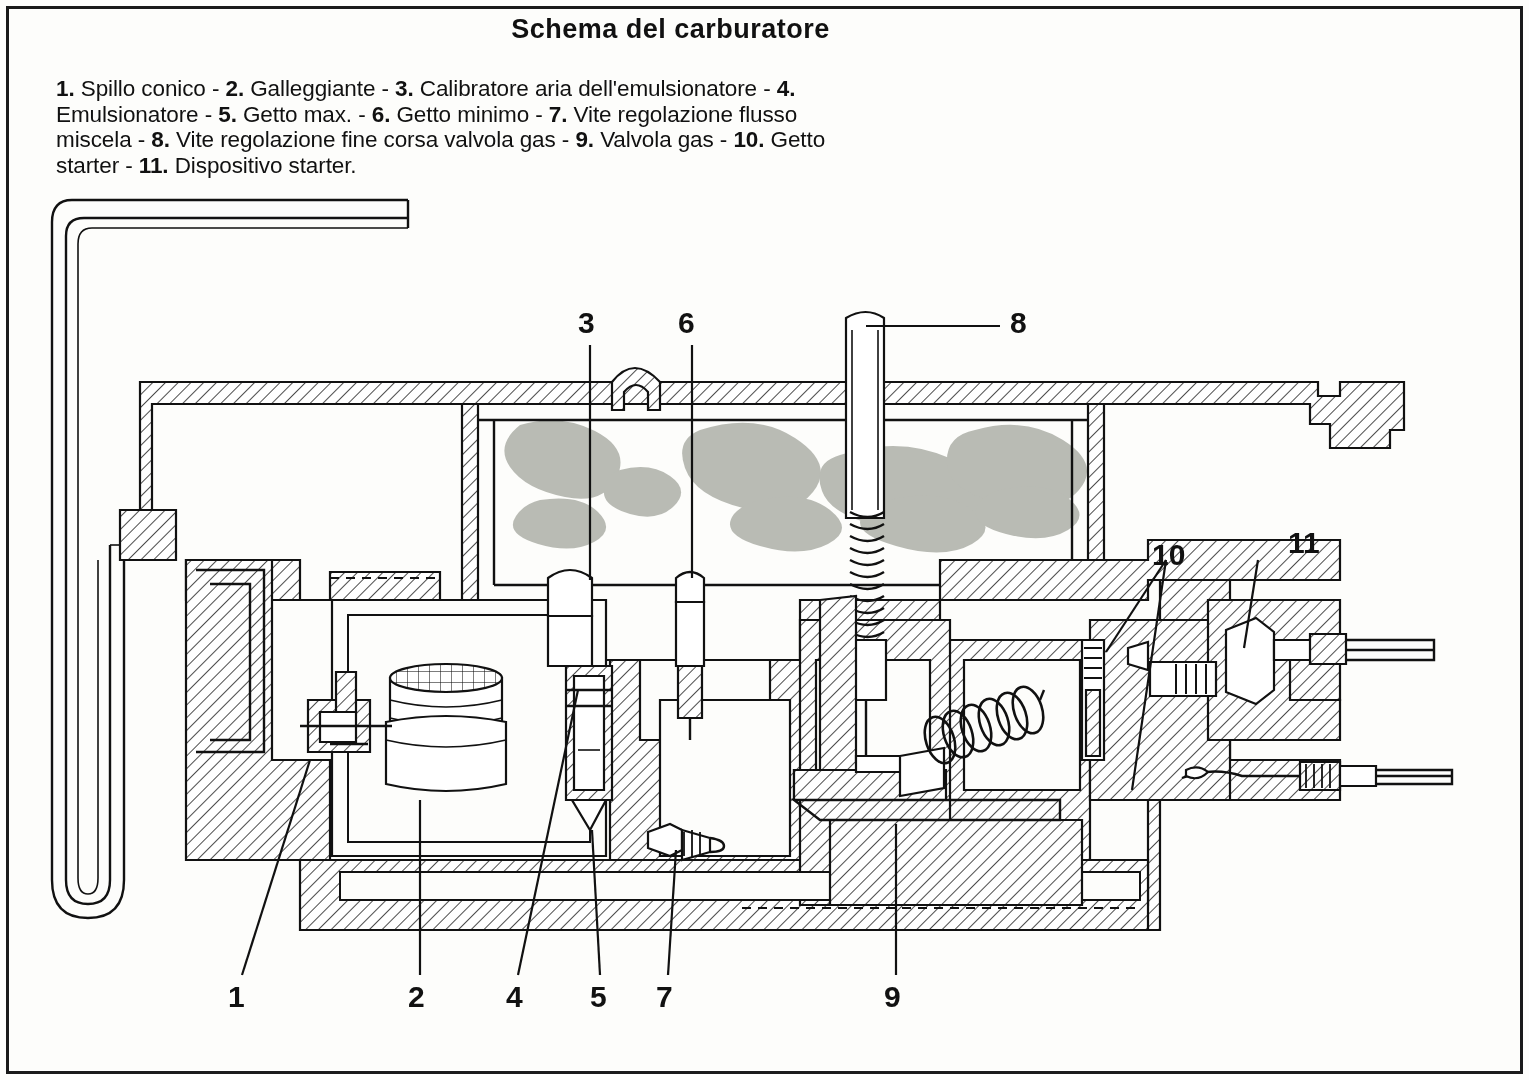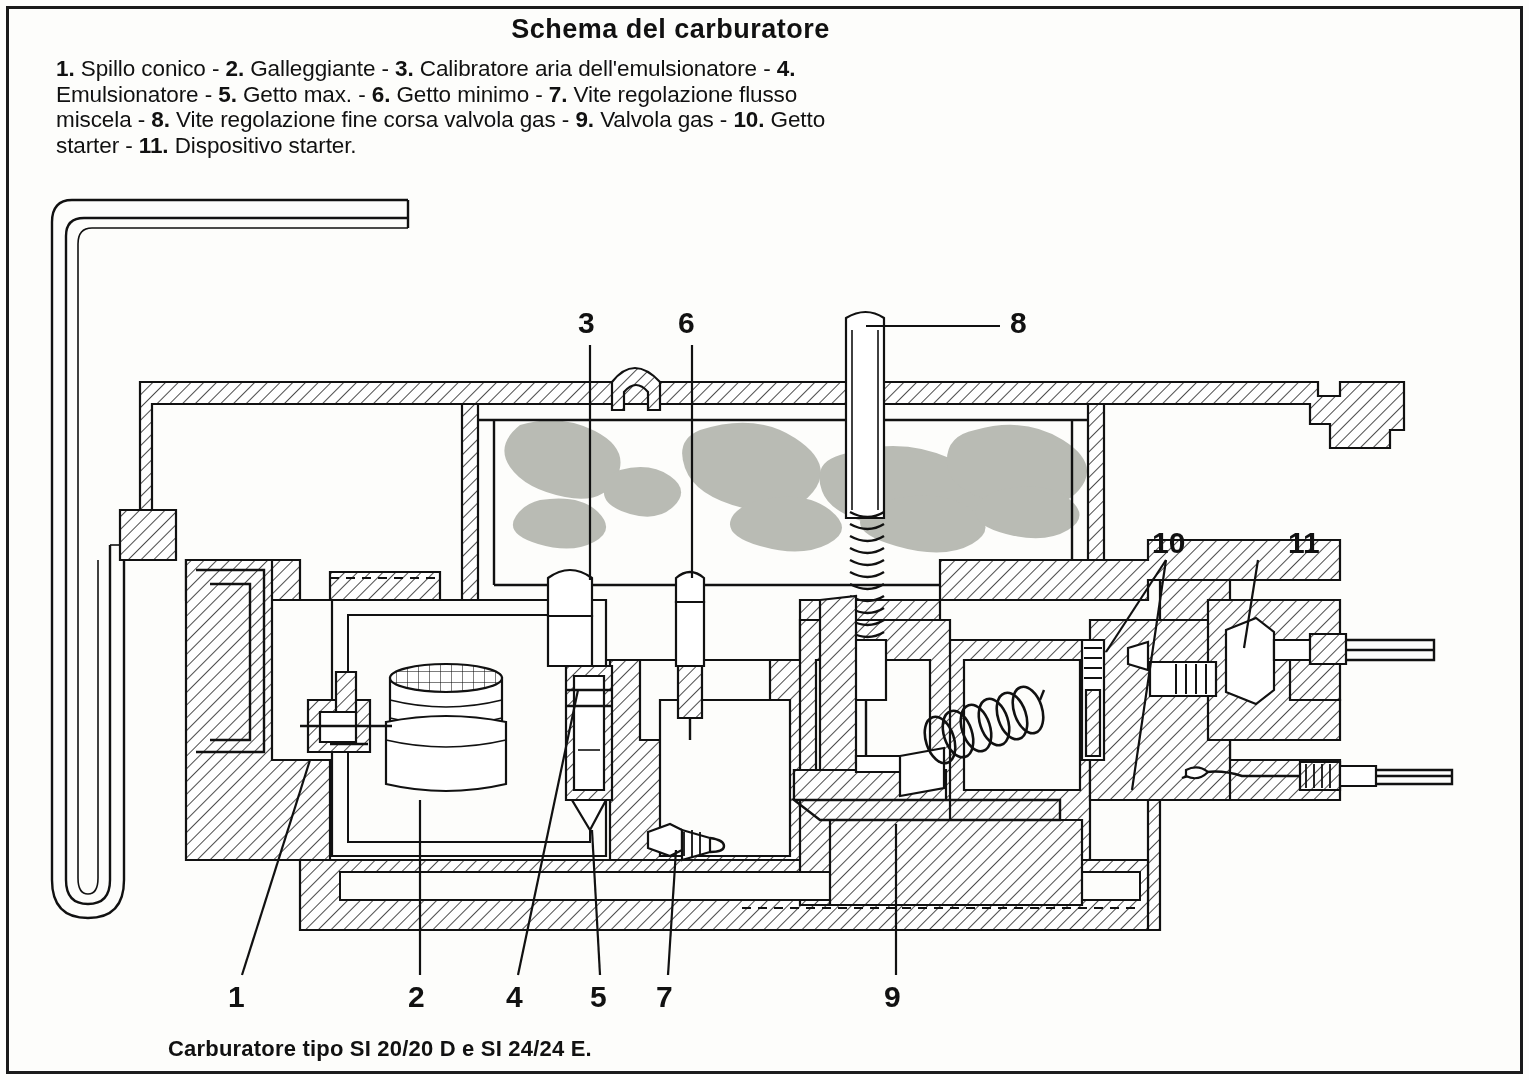--- a/index.html
+++ b/index.html
@@ -36,21 +36,21 @@
     left: 0;
     width: 1341px;
     text-align: center;
     font-size: 27px;
     font-weight: bold;
     letter-spacing: 0.5px;
   }
   .legend {
     position: absolute;
     left: 56px;
-    top: 56px;
+    top: 76px;
     width: 790px;
     font-size: 22.5px;
     line-height: 25.5px;
     letter-spacing: -0.1px;
   }
   .caption {
     position: absolute;
     left: 168px;
     bottom: 18px;
     font-size: 22px;
@@ -304,24 +304,23 @@
       <path class="leader" d="M600 975 L592 830"></path>
       <path class="leader" d="M668 975 L676 850"></path>
       <path class="leader" d="M896 975 L896 824"></path>
       <path class="leader" d="M1132 790 L1166 560"></path>
     </g>
   </svg>
 
   <div class="callout" style="left:578px; top:308px;">3</div>
   <div class="callout" style="left:678px; top:308px;">6</div>
   <div class="callout" style="left:1010px; top:308px;">8</div>
-  <div class="callout" style="left:1152px; top:528px;">10</div>
+  <div class="callout" style="left:1152px; top:540px;">10</div>
   <div class="callout" style="left:1244px; top:528px;margin-left:44px;">11</div>
   <div class="callout" style="left:228px; top:982px;">1</div>
   <div class="callout" style="left:408px; top:982px;">2</div>
   <div class="callout" style="left:506px; top:982px;">4</div>
   <div class="callout" style="left:590px; top:982px;">5</div>
   <div class="callout" style="left:656px; top:982px;">7</div>
   <div class="callout" style="left:884px; top:982px;">9</div>
 
-  <div class="caption">Carburatore tipo SI 20/20 D e SI 24/24 E.</div>
 
 </div>
 
 </body></html>

